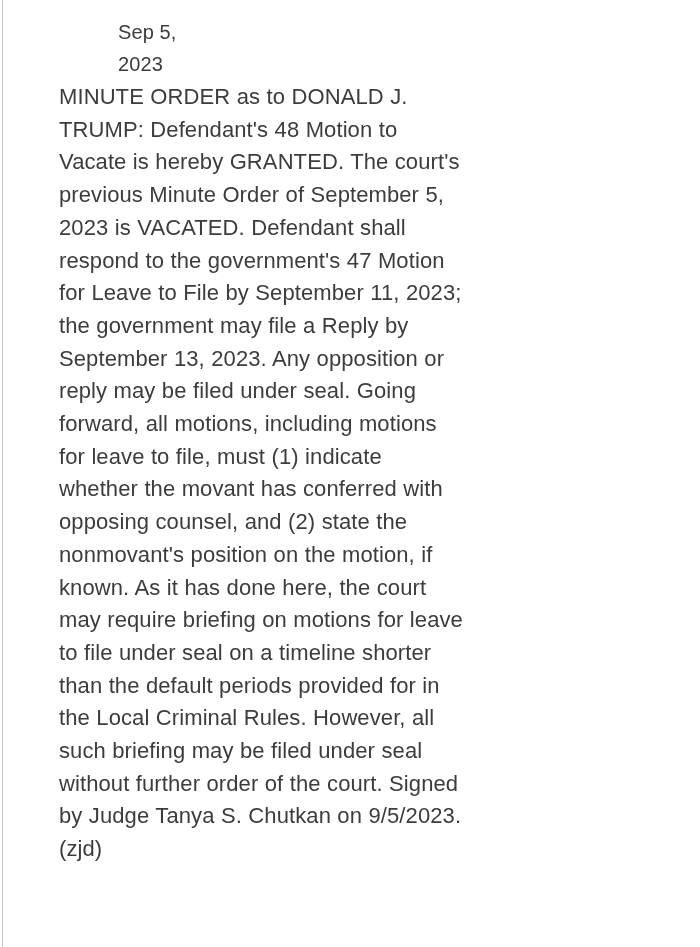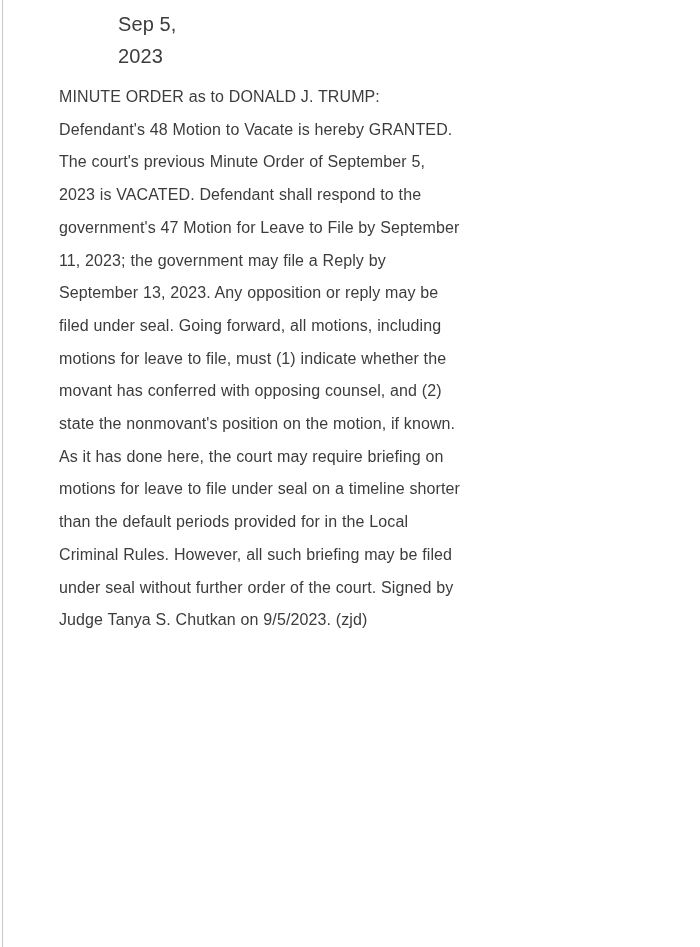--- a/index.html
+++ b/index.html
@@ -37,36 +37,36 @@
     position: absolute;
     left: 0;
     top: 0;
     width: 700px;
   }
 
   
   .entry-date {
     position: absolute;
     left: 118px;
-    top: 8px;
+    top: 16px;
     width: 120px;
     font-size: 20px;
     line-height: 32px;
     color: #3c3c3c;
     letter-spacing: 0.1px;
     white-space: pre-line;
   }
 
   
   .entry-body {
     position: absolute;
     left: 59px;
     top: 81px;
     width: 404px;
-    font-size: 16px;
+    font-size: 22px;
     line-height: 32.7px;
     color: #3c3c3c;
     letter-spacing: 0.1px;
     text-align: left;
     word-spacing: 0.2px;
   }
 </style>
 </head>
 <body>
 

